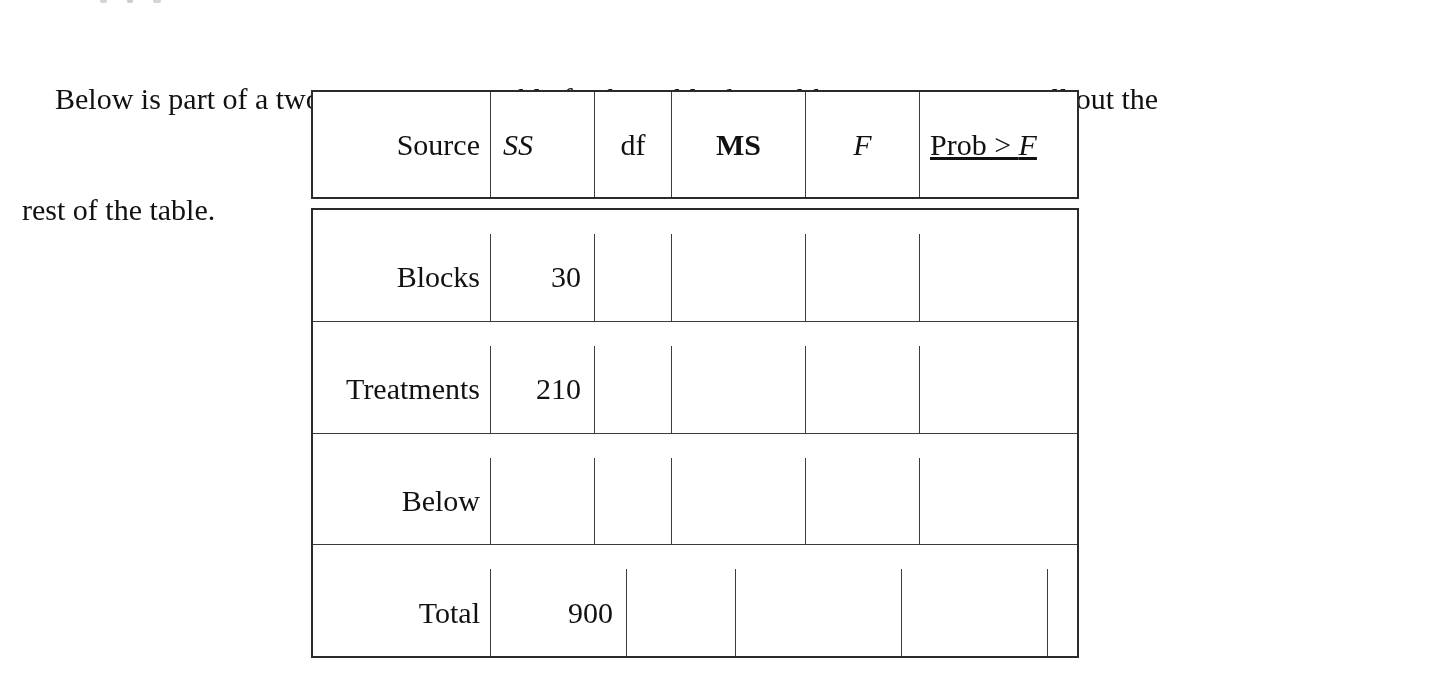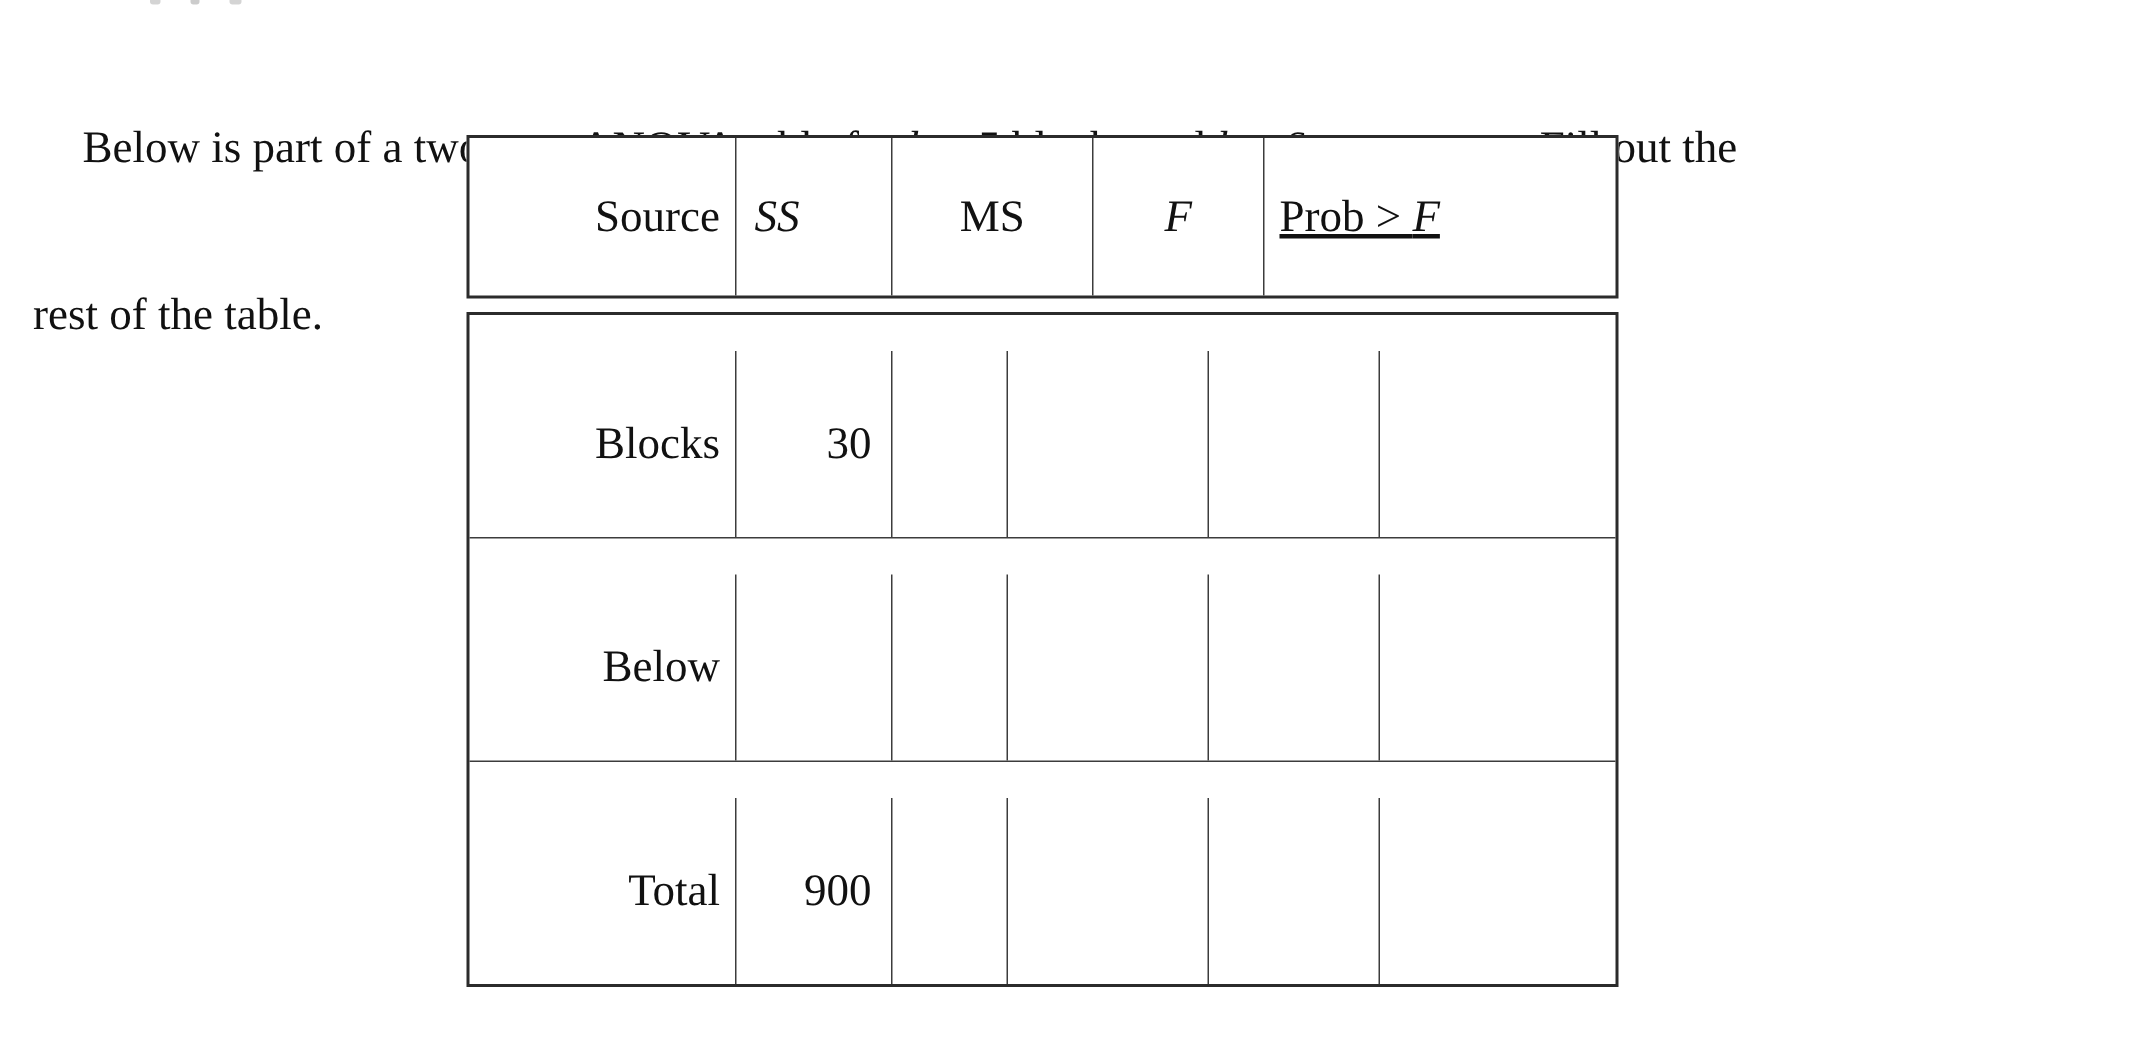--- a/index.html
+++ b/index.html
@@ -60,35 +60,35 @@
 
   .row {
     display: flex;
     flex-direction: row;
     align-items: stretch;
     width: 100%;
     box-sizing: border-box;
   }
   .tbl-head .row { height: 100%; text-align: right; }
   .tbl-body .row { flex: 1 1 auto; border-bottom: 1px solid #3c3c3c; margin-top: 24px; }
-  .tbl-body .row:last-child { border-bottom: none; }
+  .tbl-body .row:last-child { border-bottom: none; gap: 32px; }
 
   .cell {
     box-sizing: border-box;
     border-right: 1px solid #3c3c3c;
     display: flex;
     align-items: center;
     overflow: hidden;
   }
   .cell:last-child { border-right: none; }
 
   .c-source { flex: 0 0 178px; justify-content: flex-end;   padding-right: 10px; }
   .c-ss     { flex: 0 0 104px; }
   .c-df     { flex: 0 0 77px;  justify-content: center; }
-  .c-ms     { flex: 0 0 134px; justify-content: center; }
+  .c-ms     { flex: 0 0 134px; justify-content: center; font-weight: bold; }
   .c-f      { flex: 0 0 114px; justify-content: center; }
   .c-prob   { flex: 1 1 auto;  justify-content: flex-start; padding-left: 10px; white-space: pre; text-decoration: underline; }
 
   .tbl-head .c-ss { justify-content: flex-start; padding-left: 12px; font-style: italic; }
   .tbl-body .c-ss { justify-content: flex-end;   padding-right: 13px; }
 </style>
 </head>
 <body>
 
 <div class="artifact a1"></div>
@@ -97,37 +97,46 @@
 
 <div class="problem">
   <div class="line1"><span>Below is part of a two-way ANOVA table for </span><span class="math">b</span><span> = 5 blocks and </span><span class="math">k</span><span> = 6 treatments.  Fill out the</span></div>
   <div class="line2">rest of the table.</div>
 </div>
 
 <div class="tbl-box tbl-head">
   <div class="row">
     <div class="cell c-source">Source</div>
     <div class="cell c-ss">SS</div>
+    <div class="cell c-df">df</div>
     <div class="cell c-ms">MS</div>
     <div class="cell c-f math">F</div>
     <div class="cell c-prob"><span>Prob &gt; </span><span class="math">F</span></div>
   </div>
 </div>
 
 <div class="tbl-box tbl-body">
 
   <div class="row">
     <div class="cell c-source">Blocks</div>
     <div class="cell c-ss">30</div>
     <div class="cell c-df"></div>
     <div class="cell c-ms"></div>
     <div class="cell c-f"></div>
     <div class="cell c-prob"></div>
   </div>
 
+  <div class="row">
+    <div class="cell c-source">Treatments</div>
+    <div class="cell c-ss">210</div>
+    <div class="cell c-df"></div>
+    <div class="cell c-ms"></div>
+    <div class="cell c-f"></div>
+    <div class="cell c-prob"></div>
+  </div>
 
   <div class="row">
     <div class="cell c-source">Below</div>
     <div class="cell c-ss"></div>
     <div class="cell c-df"></div>
     <div class="cell c-ms"></div>
     <div class="cell c-f"></div>
     <div class="cell c-prob"></div>
   </div>
 

